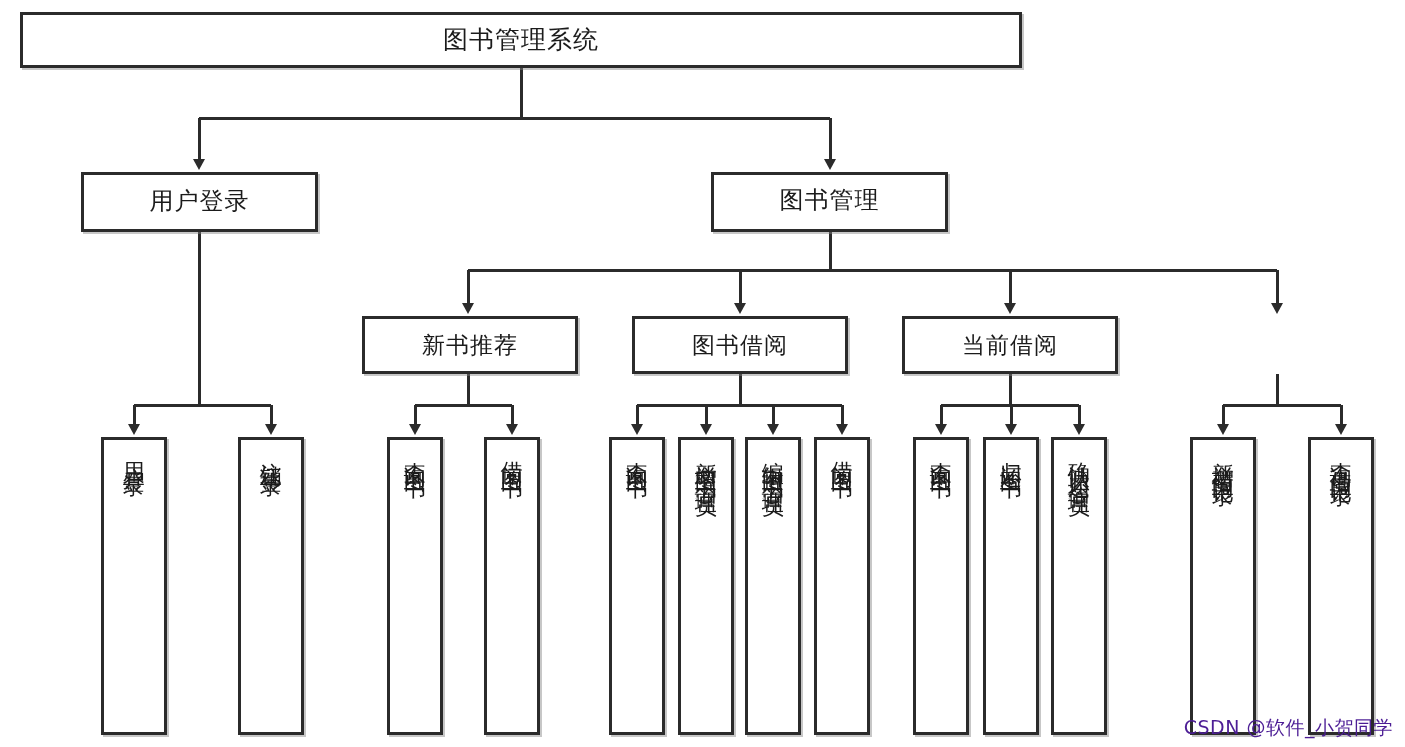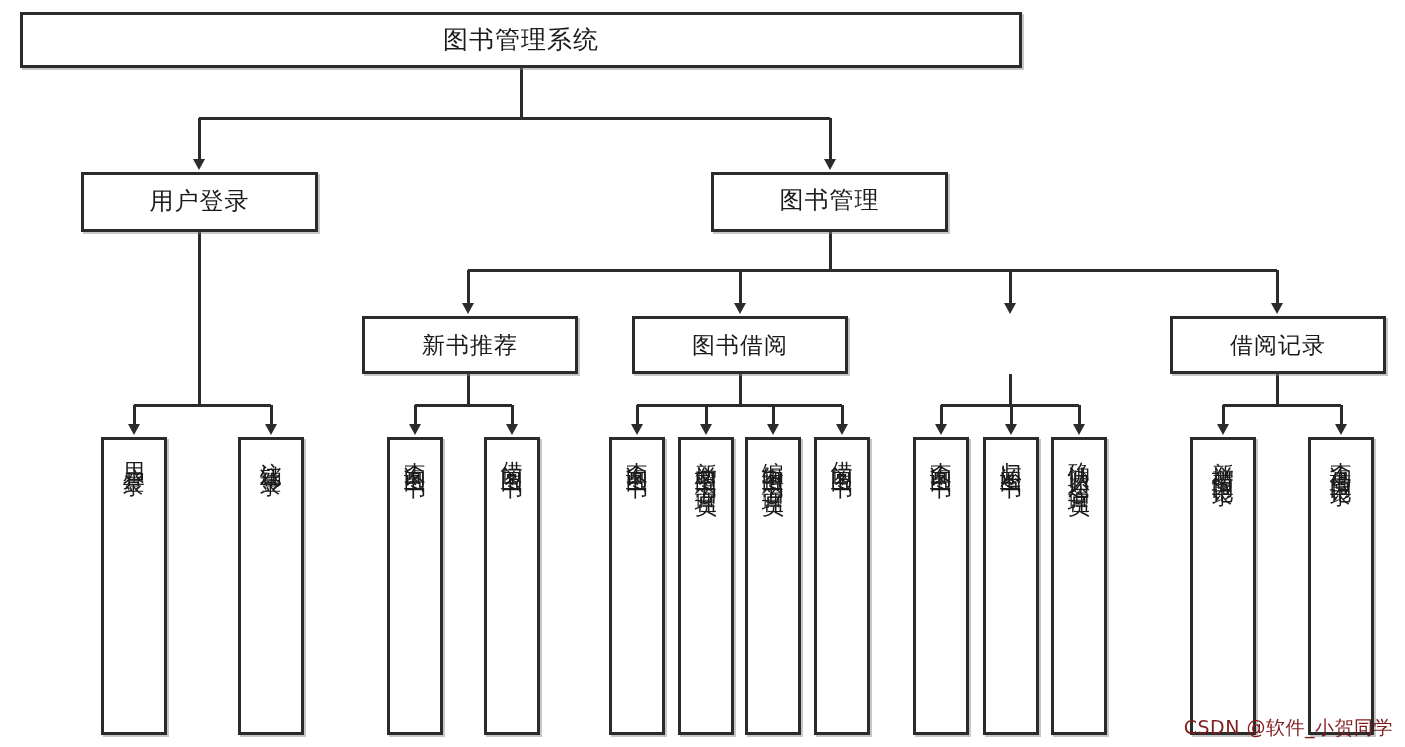--- a/index.html
+++ b/index.html
@@ -144,22 +144,22 @@
   <div class="node level2" id="node-l2-1" style="left: 711px; top: 172px; width: 237px; height: 60px; border-color: rgb(43, 43, 43); background: rgb(255, 255, 255);">
     <span class="label" style="color: rgb(27, 27, 27); font-family: Liberation Mono, monospace;">图书管理</span>
   </div>
 
   <div class="node level3" id="node-l3-0" style="left: 362px; top: 316px; width: 216px; height: 58px; border-color: rgb(43, 43, 43); background: rgb(255, 255, 255);">
     <span class="label" style="color: rgb(27, 27, 27);">新书推荐</span>
   </div>
   <div class="node level3" id="node-l3-1" style="left: 632px; top: 316px; width: 216px; height: 58px; border-color: rgb(43, 43, 43); background: rgb(255, 255, 255);">
     <span class="label" style="color: rgb(27, 27, 27); text-align: center;">图书借阅</span>
   </div>
-  <div class="node level3" id="node-l3-3" style="left: 1170px; top: 316px; width: 216px; height: 58px; border-color: rgb(43, 43, 43); background: rgb(255, 255, 255);">
-    <span class="label" style="color: rgb(27, 27, 27);">借阅记录</span>
+  <div class="node level3" id="node-l3-2" style="left: 902px; top: 316px; width: 216px; height: 58px; border-color: rgb(43, 43, 43); background: rgb(255, 255, 255);">
+    <span class="label" style="color: rgb(27, 27, 27);">当前借阅</span>
   </div>
 
   <div class="node vertical" id="node-leaf-0" style="left: 101px; top: 437px; width: 66px; height: 298px; border-color: rgb(43, 43, 43); background: rgb(255, 255, 255);">
     <span class="label" style="color: rgb(27, 27, 27);">用户登录</span>
   </div>
   <div class="node vertical" id="node-leaf-1" style="left: 238px; top: 437px; width: 66px; height: 298px; border-color: rgb(43, 43, 43); background: rgb(255, 255, 255);">
     <span class="label" style="color: rgb(27, 27, 27);">注销登录</span>
   </div>
   <div class="node vertical" id="node-leaf-2" style="left: 387px; top: 437px; width: 56px; height: 298px; border-color: rgb(43, 43, 43); background: rgb(255, 255, 255);">
     <span class="label" style="color: rgb(27, 27, 27);">查询图书</span>
@@ -188,14 +188,14 @@
   <div class="node vertical" id="node-leaf-10" style="left: 1051px; top: 437px; width: 56px; height: 298px; border-color: rgb(43, 43, 43); background: rgb(255, 255, 255);">
     <span class="label" style="color: rgb(27, 27, 27);">确认归还（管理员）</span>
   </div>
   <div class="node vertical" id="node-leaf-11" style="left: 1190px; top: 437px; width: 66px; height: 298px; border-color: rgb(43, 43, 43); background: rgb(255, 255, 255);">
     <span class="label" style="color: rgb(27, 27, 27);">新增借阅记录</span>
   </div>
   <div class="node vertical" id="node-leaf-12" style="left: 1308px; top: 437px; width: 66px; height: 298px; border-color: rgb(43, 43, 43); background: rgb(255, 255, 255);">
     <span class="label" style="color: rgb(27, 27, 27);">查询借阅记录</span>
   </div>
 
-  <div id="watermark" style="color: #7f1d1d;">CSDN @软件_小贺同学</div>
+  <div id="watermark" style="color: #4c1d95;">CSDN @软件_小贺同学</div>
 </div>
 
 </body></html>

